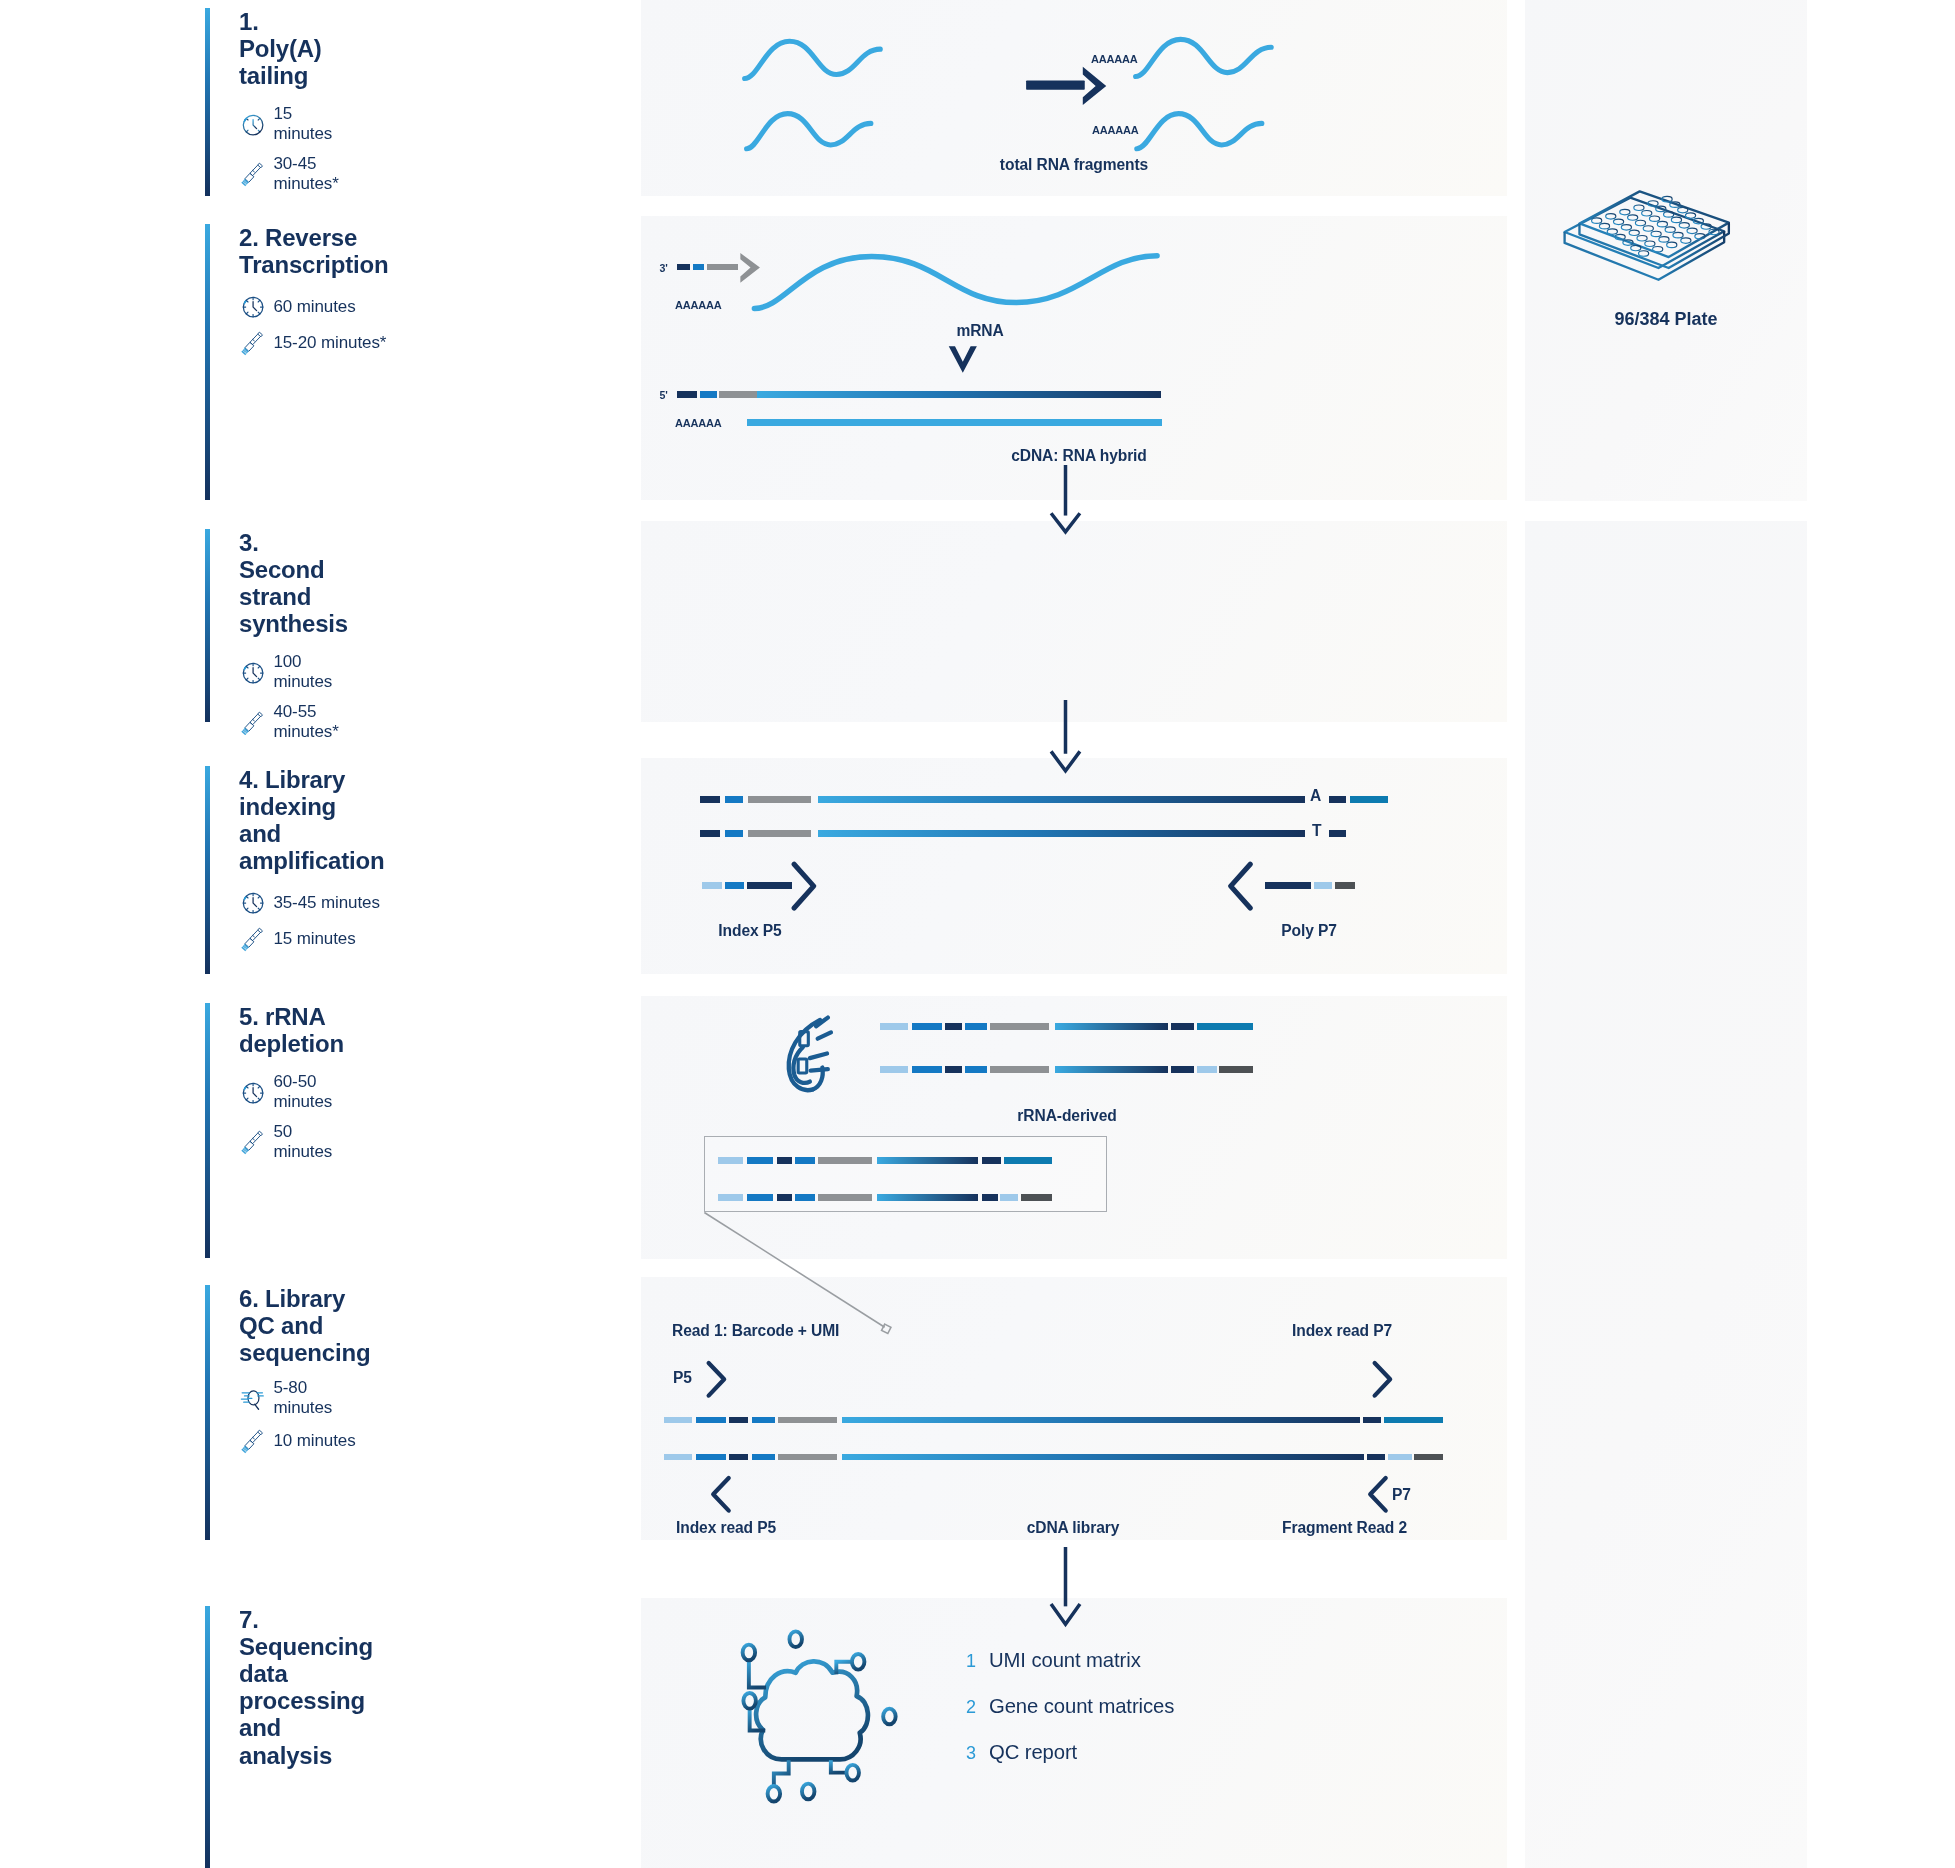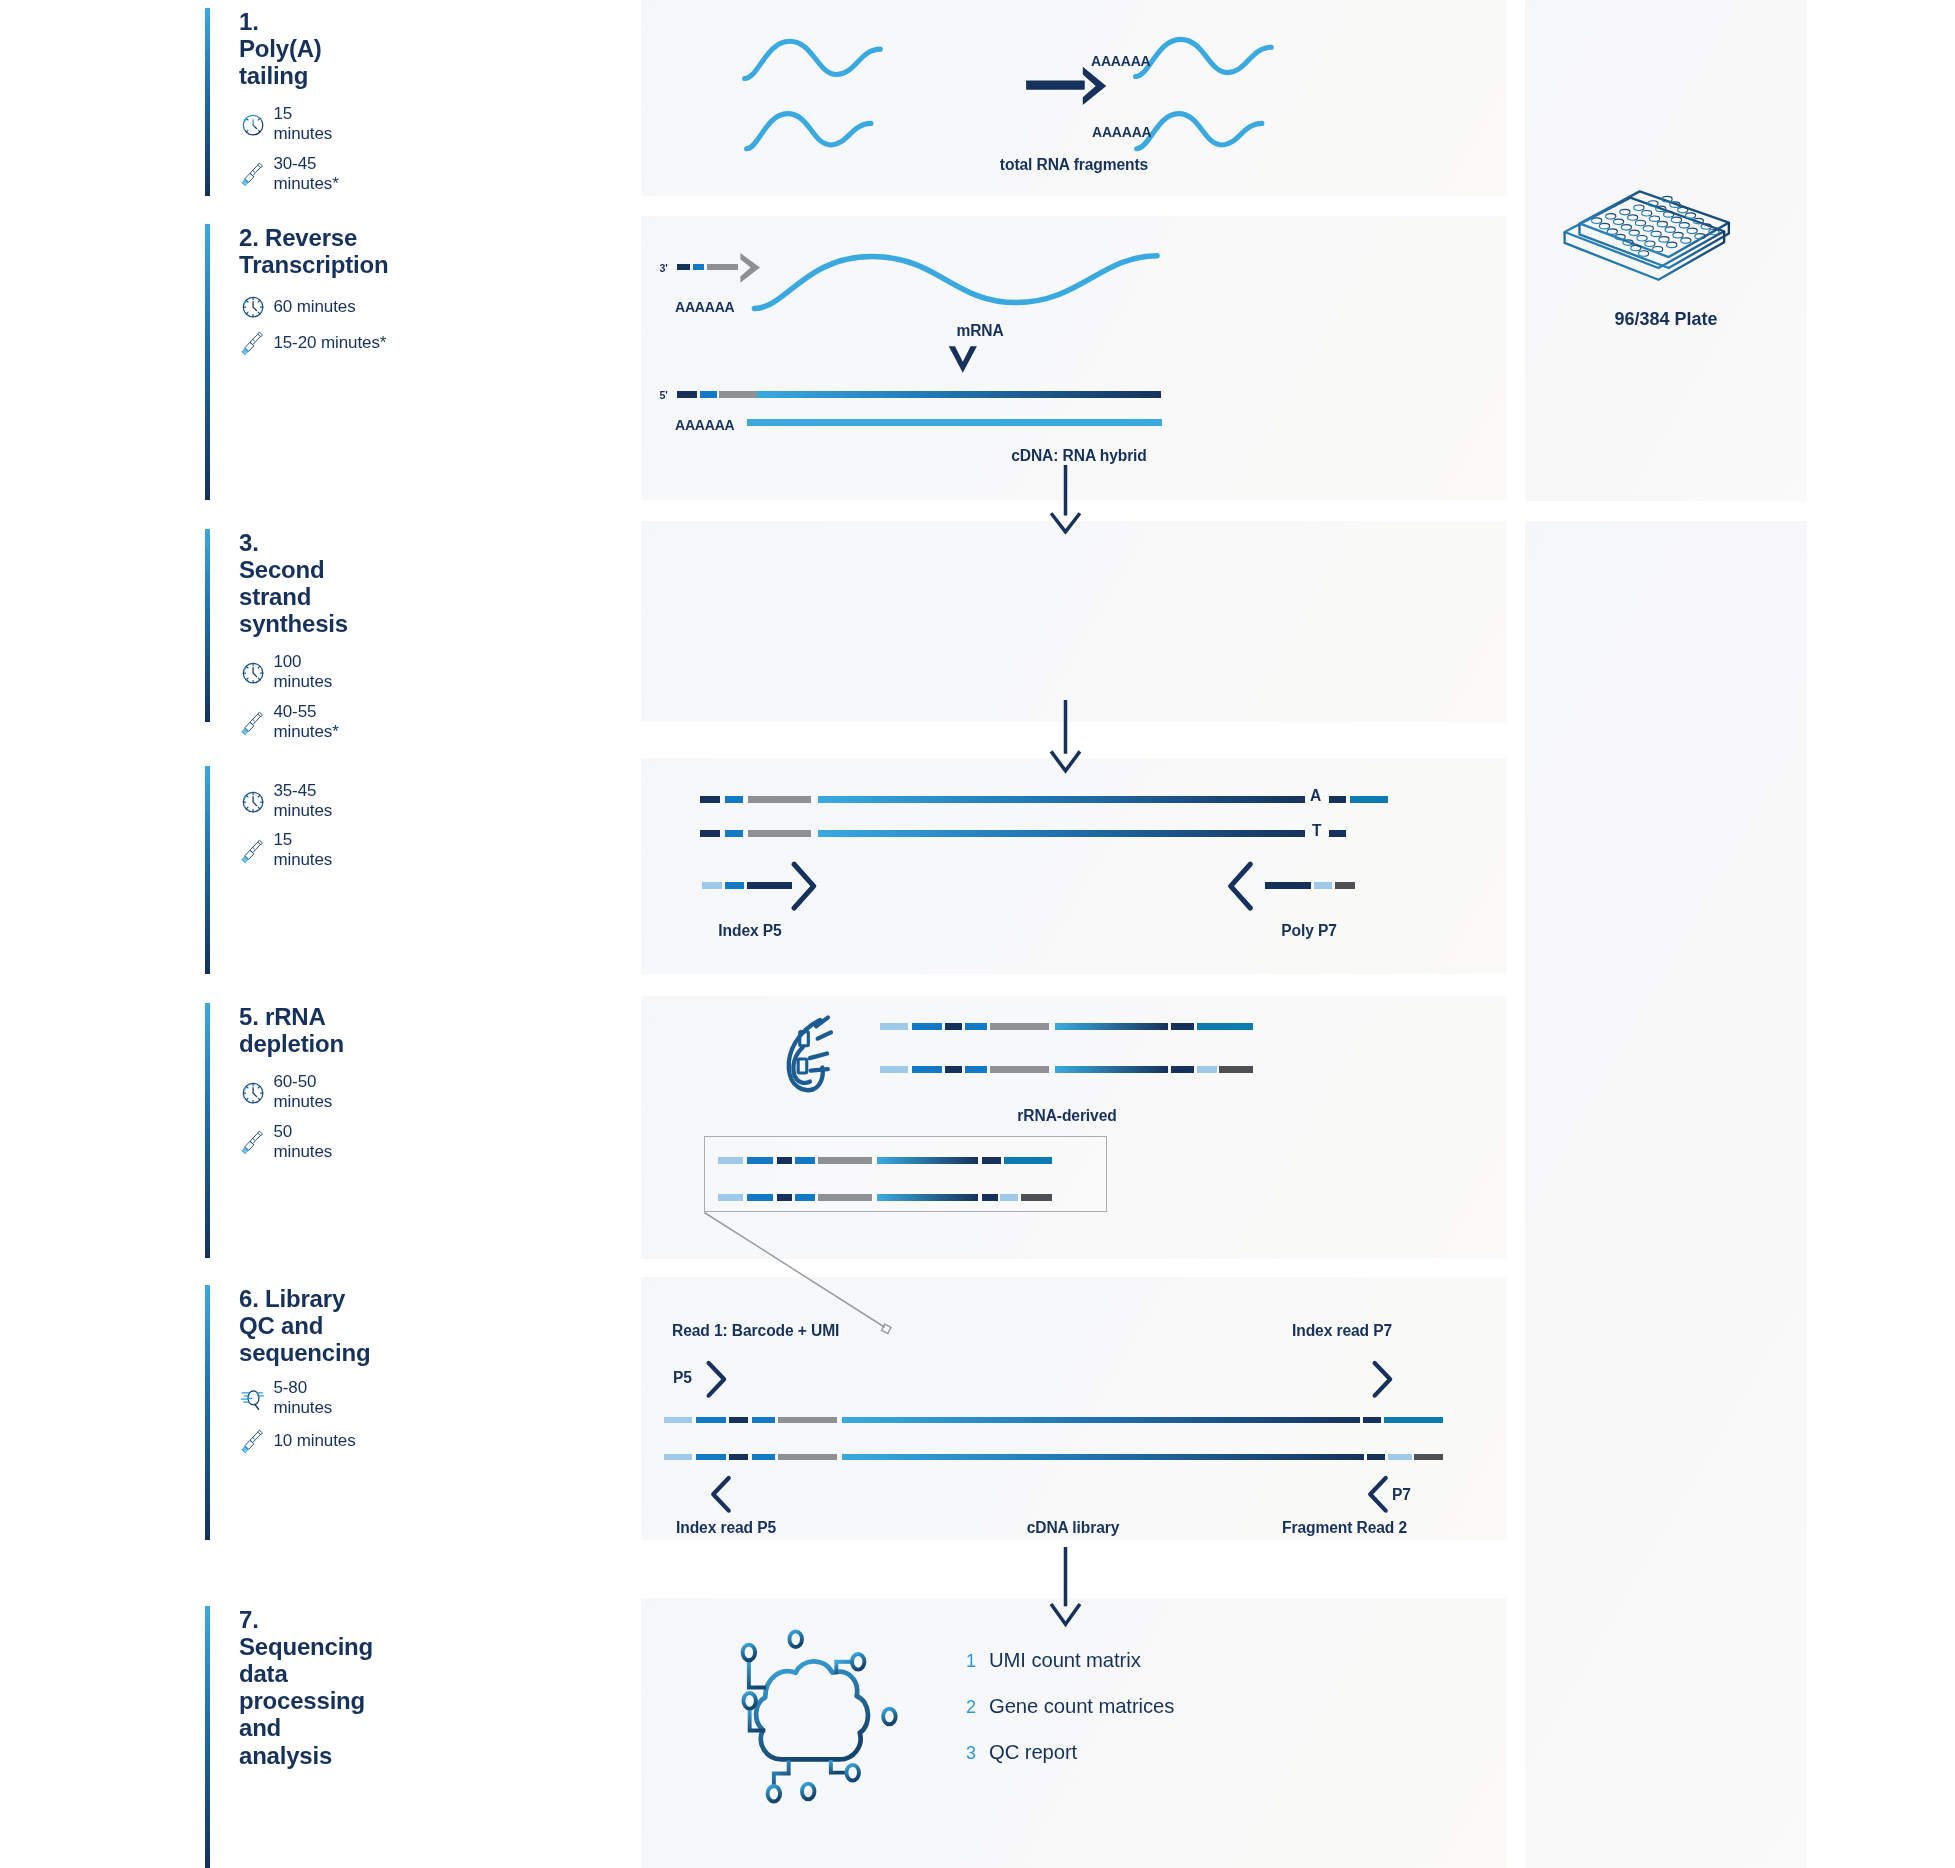--- a/index.html
+++ b/index.html
@@ -38,21 +38,21 @@
 
   
   .dg { position:absolute; }
   .cap {
     position:absolute; color:#16325c; font-weight:bold;
     font-size:15.6px; letter-spacing:-0.1px; white-space:nowrap;
   }
   .cap.c { transform: translateX(-50%); }
   .tiny {
     position:absolute; color:#16325c; font-weight:bold;
-    font-size:14px; letter-spacing:-0.2px; white-space:nowrap;
+    font-size:11px; letter-spacing:-0.2px; white-space:nowrap;
   }
   .prime { position:absolute; color:#16325c; font-weight:bold; font-size:10.6px; }
 
   
   .bar { position:absolute; display:flex; height:7.4px; }
   .bar.thin { height:5.9px; }
   .bar > i { display:block; height:100%; }
 
   .rbox {
     position:absolute; border:0.8px solid #a9adb2;
@@ -236,20 +236,22 @@
           </span>
           <span class="tlabel">40-55 minutes*</span>
         </div>
       </div>
     </div>
   </div>
 
   <div class="step" style="left:205px; top:766px; height:208px;">
     <div class="accent" style="height:208px;"></div>
     <div class="step-body">
+      <div class="step-title">4. Library indexing
+and amplification</div>
       <div style="margin-top:15px">
         <div class="time-row">
           <span class="ticon">
             <svg viewBox="0 0 68 68">
                 <circle cx="36" cy="36" r="25" fill="none" stroke="#1b4f84" stroke-width="3.2"></circle>
             <path d="M36 22 L36 36 L45 45" fill="none" stroke="#16325c" stroke-width="3.2" stroke-linecap="round"></path>
             <path d="M13 28 A25 25 0 0 1 20 19" fill="none" stroke="#2b9ad6" stroke-width="3.2"></path>
             <path d="M20 19 l-7 1.6 l2.4 6.6 z" fill="#2b9ad6"></path>
             <g stroke="#1b4f84" stroke-width="3" stroke-linecap="round">
               <line x1="36" y1="11" x2="36" y2="17"></line>

